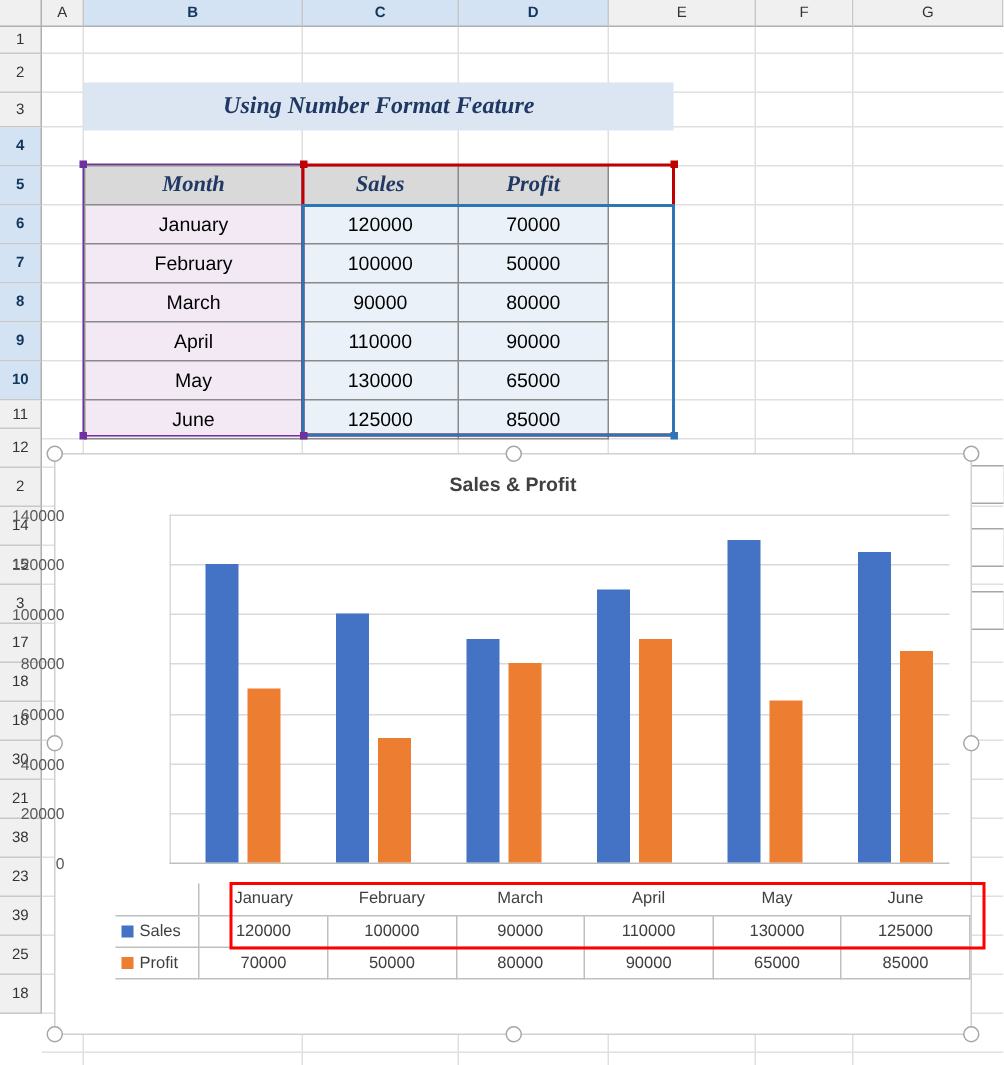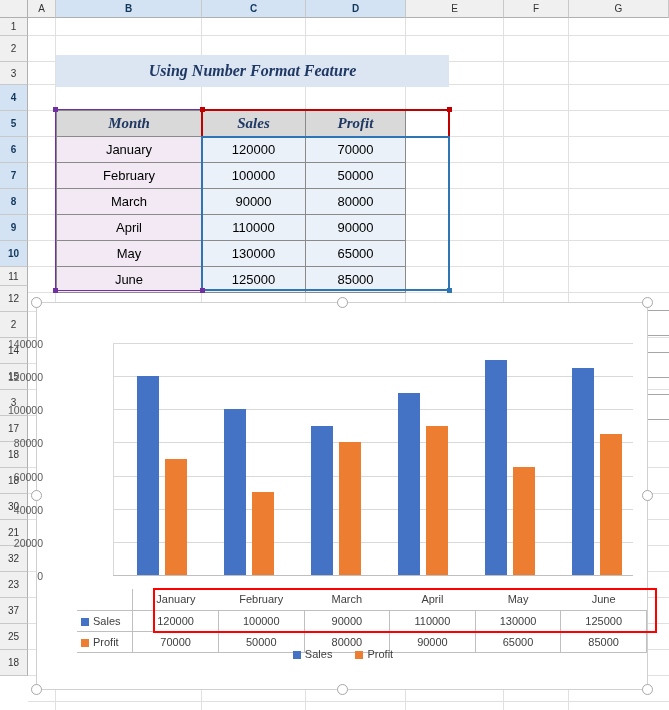--- a/index.html
+++ b/index.html
@@ -159,23 +159,23 @@
     <div class="row-head" style="height:26px">12</div>
     <div class="row-head" style="height:26px">2</div>
     <div class="row-head" style="height:26px">14</div>
     <div class="row-head" style="height:26px">15</div>
     <div class="row-head" style="height:26px">3</div>
     <div class="row-head" style="height:26px">17</div>
     <div class="row-head" style="height:26px">18</div>
     <div class="row-head" style="height:26px">18</div>
     <div class="row-head" style="height:26px">30</div>
     <div class="row-head" style="height:26px">21</div>
-    <div class="row-head" style="height:26px">32</div>
+    <div class="row-head" style="height:26px">38</div>
     <div class="row-head" style="height:26px">23</div>
-    <div class="row-head" style="height:26px">37</div>
+    <div class="row-head" style="height:26px">39</div>
     <div class="row-head" style="height:26px">25</div>
     <div class="row-head" style="height:26px">18</div>
   </div>
 
   <div class="gridarea">
     <div class="gline-v" style="left:27px"></div>
     <div class="gline-v" style="left:173px"></div>
     <div class="gline-v" style="left:277px"></div>
     <div class="gline-v" style="left:377px"></div>
     <div class="gline-v" style="left:475px"></div>
@@ -262,20 +262,21 @@
   <div class="hdl p" style="left:53px; top:288px;"></div>
   <div class="hdl p" style="left:200px; top:288px;"></div>
   <div class="hdl" style="left:447px; top:288px; background:#2e75b6;"></div>
 
   <div class="side-box" style="top:310px;"></div>
   <div class="side-box" style="top:352px;"></div>
   <div class="side-box" style="top:394px;"></div>
 
   <div class="chart-frame">
 
+    <div class="chart-title">Sales &amp; Profit</div>
 
     <div class="ylab" style="top:273px">0</div>
     <div class="ylab" style="top:240px">20000</div>
     <div class="ylab" style="top:207px">40000</div>
     <div class="ylab" style="top:174px">60000</div>
     <div class="ylab" style="top:140px">80000</div>
     <div class="ylab" style="top:107px">100000</div>
     <div class="ylab" style="top:74px">120000</div>
     <div class="ylab" style="top:41px">140000</div>
 
@@ -340,24 +341,20 @@
         <td class="cat">50000</td>
         <td class="cat">80000</td>
         <td class="cat">90000</td>
         <td class="cat">65000</td>
         <td class="cat">85000</td>
       </tr>
     </tbody>
       </table>
     <div class="ctable-highlight"></div>
 
-    <div class="legend">
-      <span class="item"><span class="swatch sw-sales"></span><span>Sales</span></span>
-      <span class="item"><span class="swatch sw-profit"></span><span>Profit</span></span>
-    </div>
   </div>
 
   <div class="chandle" style="left:31px;  top:297px;"></div>
   <div class="chandle" style="left:337px; top:297px;"></div>
   <div class="chandle" style="left:642px; top:297px;"></div>
   <div class="chandle" style="left:31px;  top:490px;"></div>
   <div class="chandle" style="left:642px; top:490px;"></div>
   <div class="chandle" style="left:31px;  top:684px;"></div>
   <div class="chandle" style="left:337px; top:684px;"></div>
   <div class="chandle" style="left:642px; top:684px;"></div>

